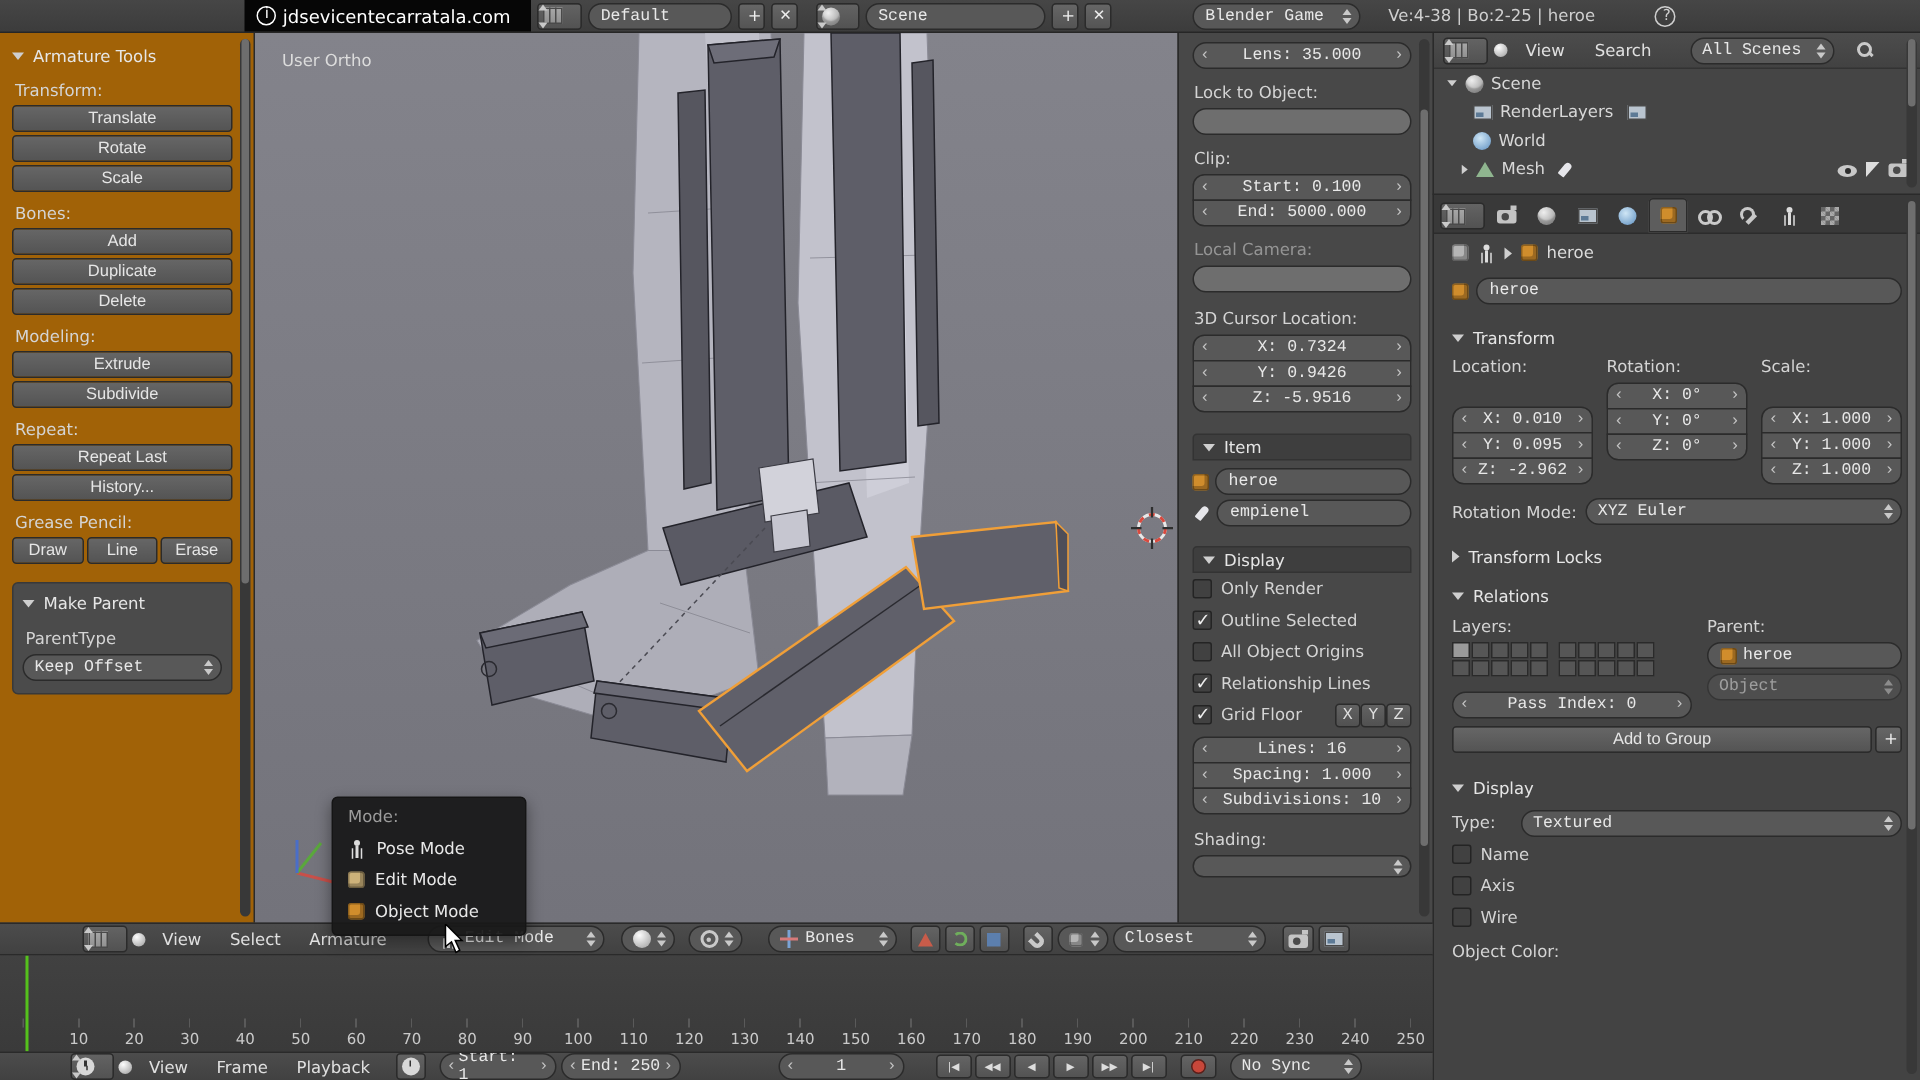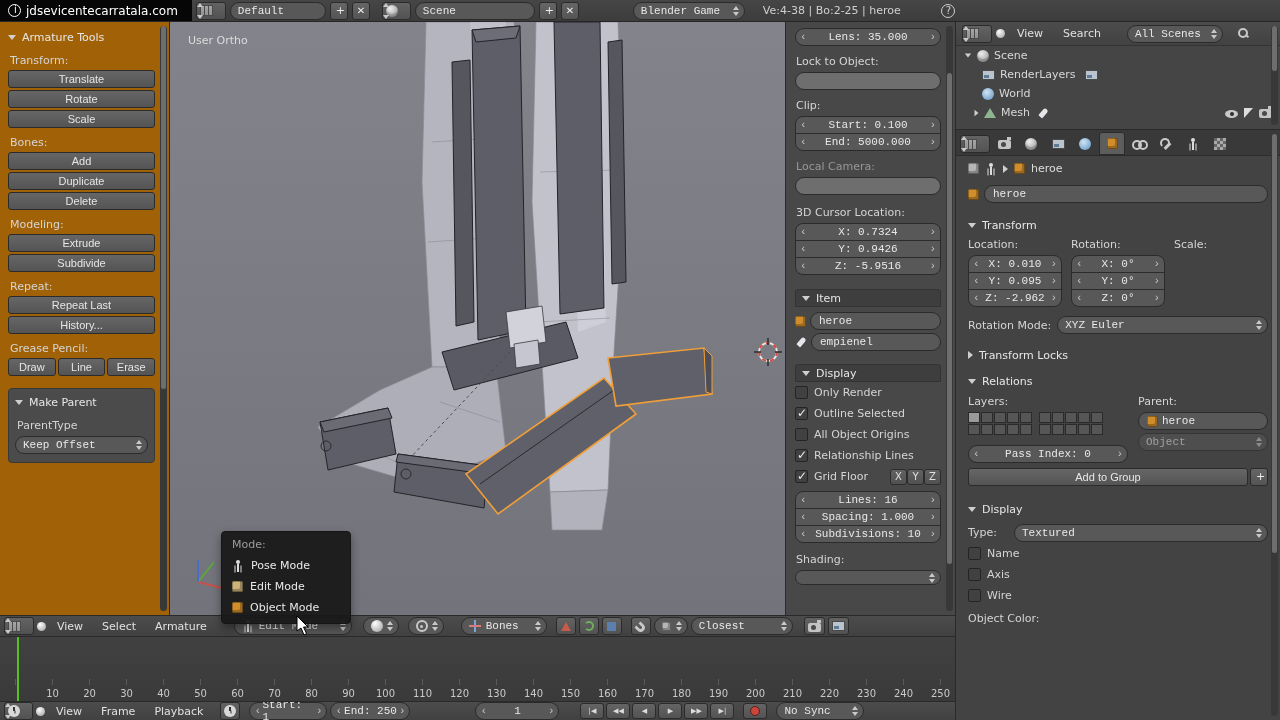--- a/index.html
+++ b/index.html
@@ -1,19 +1,19 @@
 <!DOCTYPE html>
 <html><head>
 <meta charset="utf-8">
 <style>
 * { margin:0; padding:0; box-sizing:border-box; }
 html,body { width:1280px; height:720px; overflow:hidden; }
 body { font-family:"DejaVu Sans",sans-serif; font-size:11px; color:#dcdcdc; background:#3f3f3f; position:relative; }
 
-.region { position:absolute; overflow:hidden; }
+.region { position:absolute; overflow:hidden;justify-content:center; }
 .hrow { display:flex; align-items:center; }
 
 
 .btn { display:block; width:100%; height:18px; background:linear-gradient(#666,#545454); border:1px solid #2b2b2b; border-radius:3px; color:#e6e6e6; font-size:11px; line-height:15px; text-align:center; margin-bottom:2px; }
 .ctrl { background:#585858; border:1px solid #2b2b2b; border-radius:9px; height:18px; display:flex; align-items:center; justify-content:center; font-size:11px; color:#e8e8e8; position:relative;font-family:Liberation Mono, monospace; }
 .field { justify-content:flex-start; padding:0 8px; }
 .numfield { padding:0 12px; }
 .numfield::before { content:"‹"; position:absolute; left:4px; color:#c4c4c4; }
 .numfield::after { content:"›"; position:absolute; right:4px; color:#c4c4c4; }
 .dropdown { justify-content:flex-start; padding:0 16px 0 7px; }
@@ -497,21 +497,21 @@
         </div>
     </div>
 
     <div class="phdr" style="margin-top:13px">
         <i class="tri"></i>
         <span>Transform</span>
       </div>
 
     <div class="tf-cols">
       <div class="tf-col">
-        <div class="label" style="margin-bottom:4px">Location:</div>
+        <div class="label" style="margin-bottom:20px">Location:</div>
         <div class="stack">
           <div class="ctrl numfield">
               <span>X: 0.010</span>
             </div>
           <div class="ctrl numfield">
               <span>Y: 0.095</span>
             </div>
           <div class="ctrl numfield">
               <span>Z: -2.962</span>
             </div>
@@ -526,20 +526,31 @@
           <div class="ctrl numfield">
               <span>Y: 0°</span>
             </div>
           <div class="ctrl numfield">
               <span>Z: 0°</span>
             </div>
         </div>
       </div>
       <div class="tf-col">
         <div class="label" style="margin-bottom:20px">Scale:</div>
+        <div class="stack">
+          <div class="ctrl numfield">
+              <span>X: 1.000</span>
+            </div>
+          <div class="ctrl numfield">
+              <span>Y: 1.000</span>
+            </div>
+          <div class="ctrl numfield">
+              <span>Z: 1.000</span>
+            </div>
+        </div>
       </div>
     </div>
 
     <div class="hrow" style="margin-top:9px;gap:6px">
       <span class="label">Rotation Mode:</span>
       <div class="ctrl dropdown" style="flex:1">
           <span>XYZ Euler</span>
           <i class="chev"></i>
         </div>
     </div>

